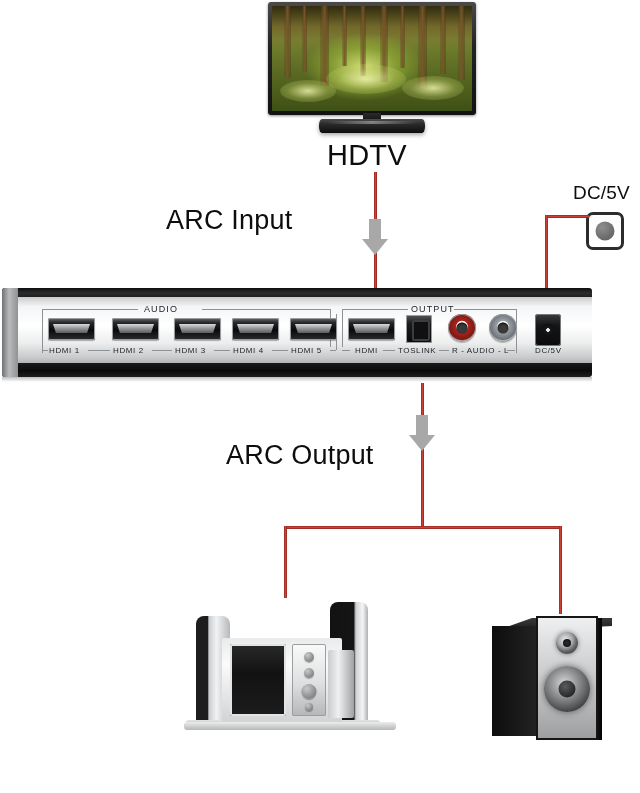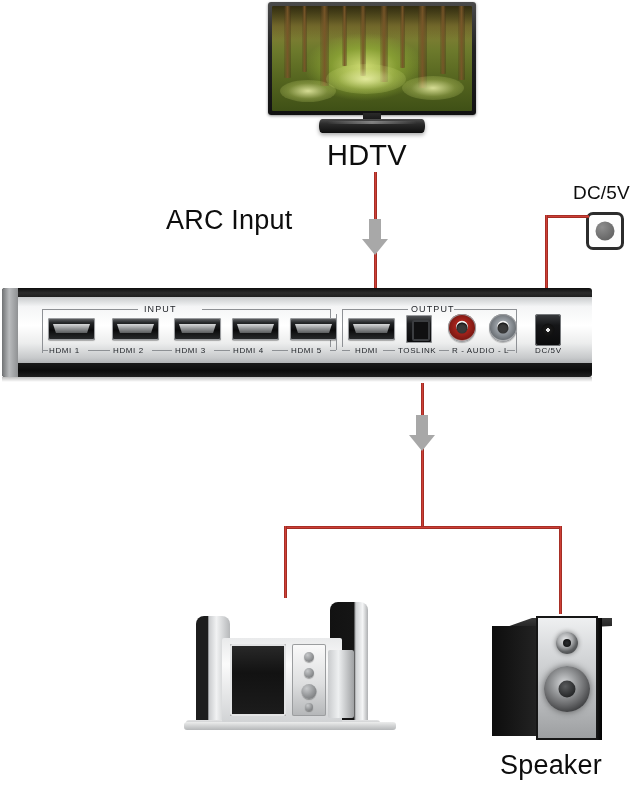--- a/index.html
+++ b/index.html
@@ -209,21 +209,21 @@
     <div class="dev-top"></div>
     <div class="dev-face"></div>
     <div class="dev-bot"></div>
     <div class="dev-leftcap"></div>
     <div class="dev-shadow"></div>
 
     <div class="hline" style="left:40px;top:21px;width:96px;"></div>
     <div class="hline" style="left:200px;top:21px;width:128px;"></div>
     <div class="vline" style="left:40px;top:21px;height:44px;"></div>
     <div class="vline" style="left:328px;top:21px;height:38px;"></div>
-    <div class="silk silk-hdr" style="left:142px;top:16px;">INPUT</div>
+    <div class="silk silk-hdr" style="left:142px;top:16px;">AUDIO</div>
 
     <div class="hline" style="left:340px;top:21px;width:66px;"></div>
     <div class="hline" style="left:452px;top:21px;width:62px;"></div>
     <div class="vline" style="left:340px;top:21px;height:38px;"></div>
     <div class="vline" style="left:514px;top:21px;height:44px;"></div>
     <div class="silk silk-hdr" style="left:409px;top:16px;">OUTPUT</div>
 
     <div class="hdmi" style="left:46px;top:30px;"></div>
     <div class="hdmi" style="left:110px;top:30px;"></div>
     <div class="hdmi" style="left:172px;top:30px;"></div>
@@ -260,20 +260,21 @@
     <div class="hline" style="left:505px;top:62px;width:8px;"></div>
 
     <div class="vline" style="left:334px;top:26px;height:36px;"></div>
   </div>
 
   <div class="wire-v" style="left:421px;top:383px;height:145px;"></div>
   <div class="arrow-down" style="left:409px;top:415px;">
     <div class="shaft"></div>
       <div class="head"></div>
   </div>
+  <div class="lbl lbl-arc" style="left:226px;top:440px;">ARC Output</div>
 
   <div class="wire-h" style="left:284px;top:526px;width:278px;"></div>
   <div class="wire-v" style="left:284px;top:526px;height:72px;"></div>
   <div class="wire-v" style="left:559px;top:526px;height:88px;"></div>
 
   <div id="amp">
     <div class="tower tower-l"></div>
     <div class="tower tower-r"></div>
     <div class="tower-base" style="left:8px;top:128px;width:56px;"></div>
     <div class="tower-base" style="left:142px;top:128px;width:60px;"></div>
@@ -294,15 +295,14 @@
   <div id="spk">
     <div class="spk-topface"></div>
     <div class="spk-side"></div>
     <div class="spk-front">
       <div class="tweeter"></div>
       <div class="woofer"></div>
     </div>
     <div class="spk-edge"></div>
   </div>
 
-  <div class="lbl lbl-bot" style="left:500px;top:750px;">Speaker</div>
 
 </div>
 
 </body></html>

